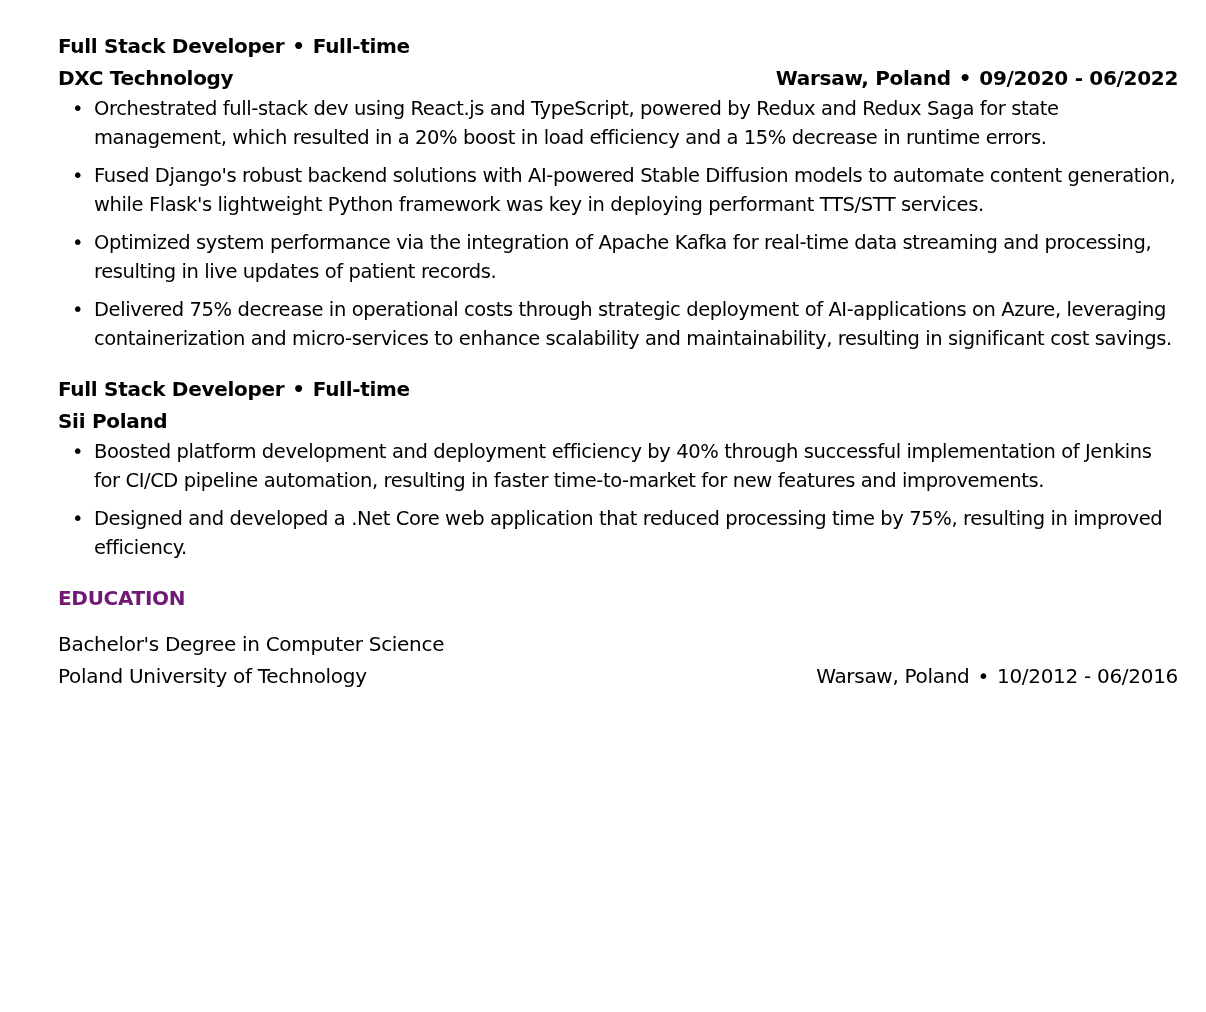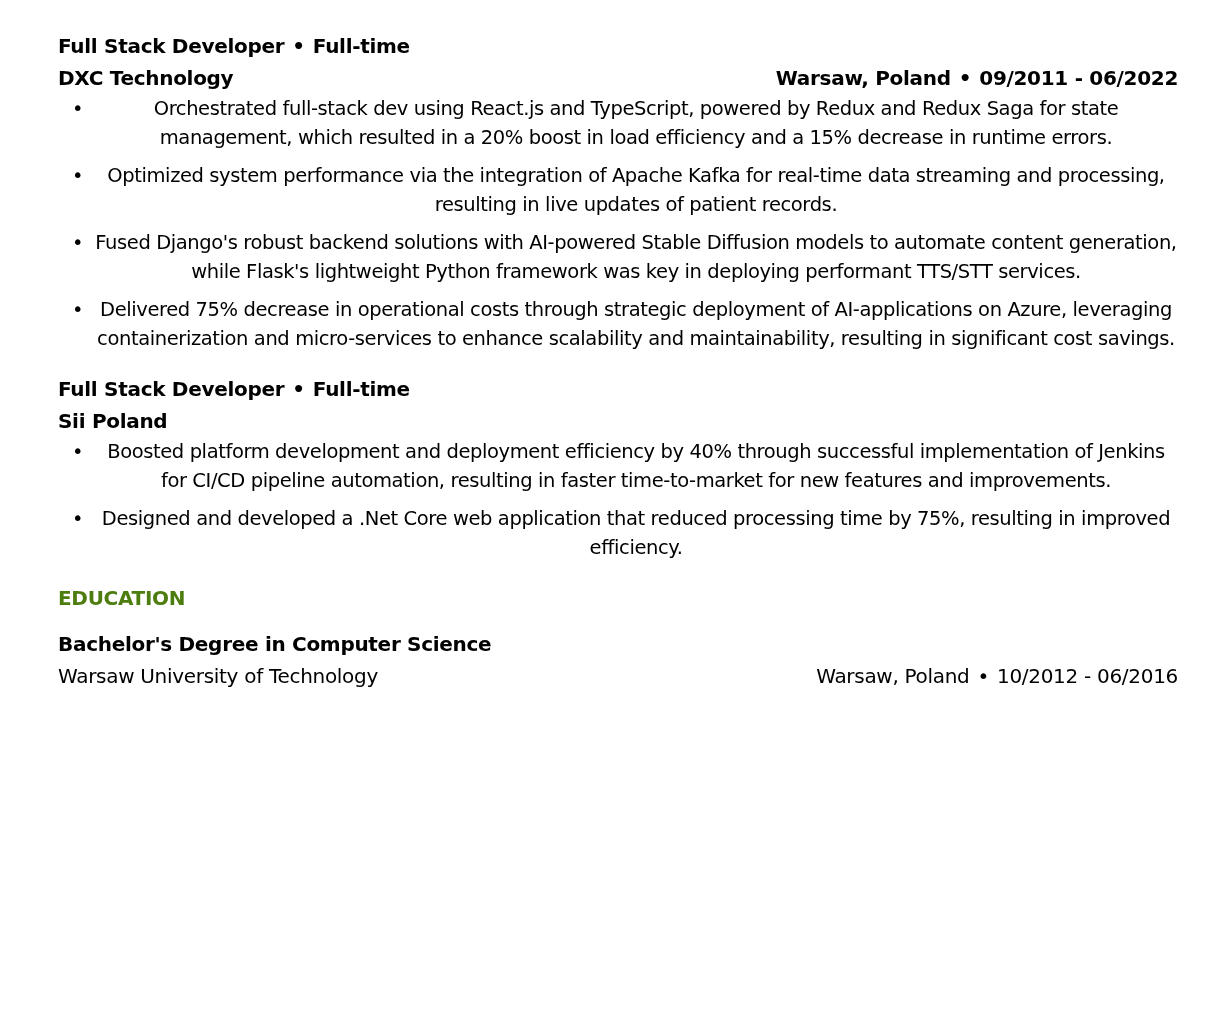--- a/index.html
+++ b/index.html
@@ -2,60 +2,60 @@
 <html><head>
 <meta charset="utf-8">
 <style>
   html, body { margin:0; padding:0; background:#ffffff; }
   body { width:1206px; height:1012px; position:relative; font-family:"DejaVu Sans", sans-serif; color:#000; overflow:hidden; }
   .page { position:absolute; left:58px; top:30px; width:1120px; }
   .job { margin-bottom:20px; }
   .title-line { font-weight:bold; font-size:20px; line-height:32px; letter-spacing:-0.3px; }
   .row { display:flex; justify-content:space-between; font-weight:bold; font-size:20px; line-height:32px; letter-spacing:-0.3px;gap:8px; }
   .sep { margin:0 8px; }
-  ul { margin:0; padding:0 0 0 36px; list-style:none;text-align:center; }
+  ul { margin:0; padding:0 0 0 36px; list-style:none; }
   li { position:relative; font-size:19.5px; line-height:29px; margin-bottom:9px; letter-spacing:-0.4px; }
   li::before { content:"•"; position:absolute; left:-22px; top:0; }
-  .section { color:#4d7c0f; font-weight:bold; font-size:20px; line-height:32px; margin-top:18px; letter-spacing:-0.3px; }
-  .degree { font-weight:bold; font-size:20px; line-height:32px; margin-top:14px; letter-spacing:-0.3px; }
+  .section { color:#701a75; font-weight:bold; font-size:20px; line-height:32px; margin-top:18px; letter-spacing:-0.3px; }
+  .degree { font-weight:normal; font-size:20px; line-height:32px; margin-top:14px; letter-spacing:-0.3px; }
   .edu-row { display:flex; justify-content:space-between; font-size:20px; line-height:32px; letter-spacing:-0.3px; }
 </style>
 </head>
 <body>
 
 <div class="page">
 
   <div class="job">
     <div class="title-line">
       <span>Full Stack Developer</span><span class="sep">•</span><span>Full-time</span>
     </div>
     <div class="row">
       <span>DXC Technology</span>
-      <span><span>Warsaw, Poland</span><span class="sep">•</span><span>09/2011 - 06/2022</span></span>
+      <span><span>Warsaw, Poland</span><span class="sep">•</span><span>09/2020 - 06/2022</span></span>
     </div>
     <ul>
       <li>Orchestrated full-stack dev using React.js and TypeScript, powered by Redux and Redux Saga for state management, which resulted in a 20% boost in load efficiency and a 15% decrease in runtime errors.</li>
+      <li>Fused Django's robust backend solutions with AI-powered Stable Diffusion models to automate content generation, while Flask's lightweight Python framework was key in deploying performant TTS/STT services.</li>
       <li>Optimized system performance via the integration of Apache Kafka for real-time data streaming and processing, resulting in live updates of patient records.</li>
-      <li>Fused Django's robust backend solutions with AI-powered Stable Diffusion models to automate content generation, while Flask's lightweight Python framework was key in deploying performant TTS/STT services.</li>
       <li>Delivered 75% decrease in operational costs through strategic deployment of AI-applications on Azure, leveraging containerization and micro-services to enhance scalability and maintainability, resulting in significant cost savings.</li>
     </ul>
   </div>
 
   <div class="job">
     <div class="title-line">
       <span>Full Stack Developer</span><span class="sep">•</span><span>Full-time</span>
     </div>
     <div class="row">
       <span>Sii Poland</span>
     </div>
     <ul>
       <li>Boosted platform development and deployment efficiency by 40% through successful implementation of Jenkins for CI/CD pipeline automation, resulting in faster time-to-market for new features and improvements.</li>
       <li>Designed and developed a .Net Core web application that reduced processing time by 75%, resulting in improved efficiency.</li>
     </ul>
   </div>
 
   <div class="section">EDUCATION</div>
   <div class="degree">Bachelor's Degree in Computer Science</div>
   <div class="edu-row">
-    <span>Warsaw University of Technology</span>
+    <span>Poland University of Technology</span>
     <span><span>Warsaw, Poland</span><span class="sep">•</span><span>10/2012 - 06/2016</span></span>
   </div>
 </div>
 
 </body></html>

